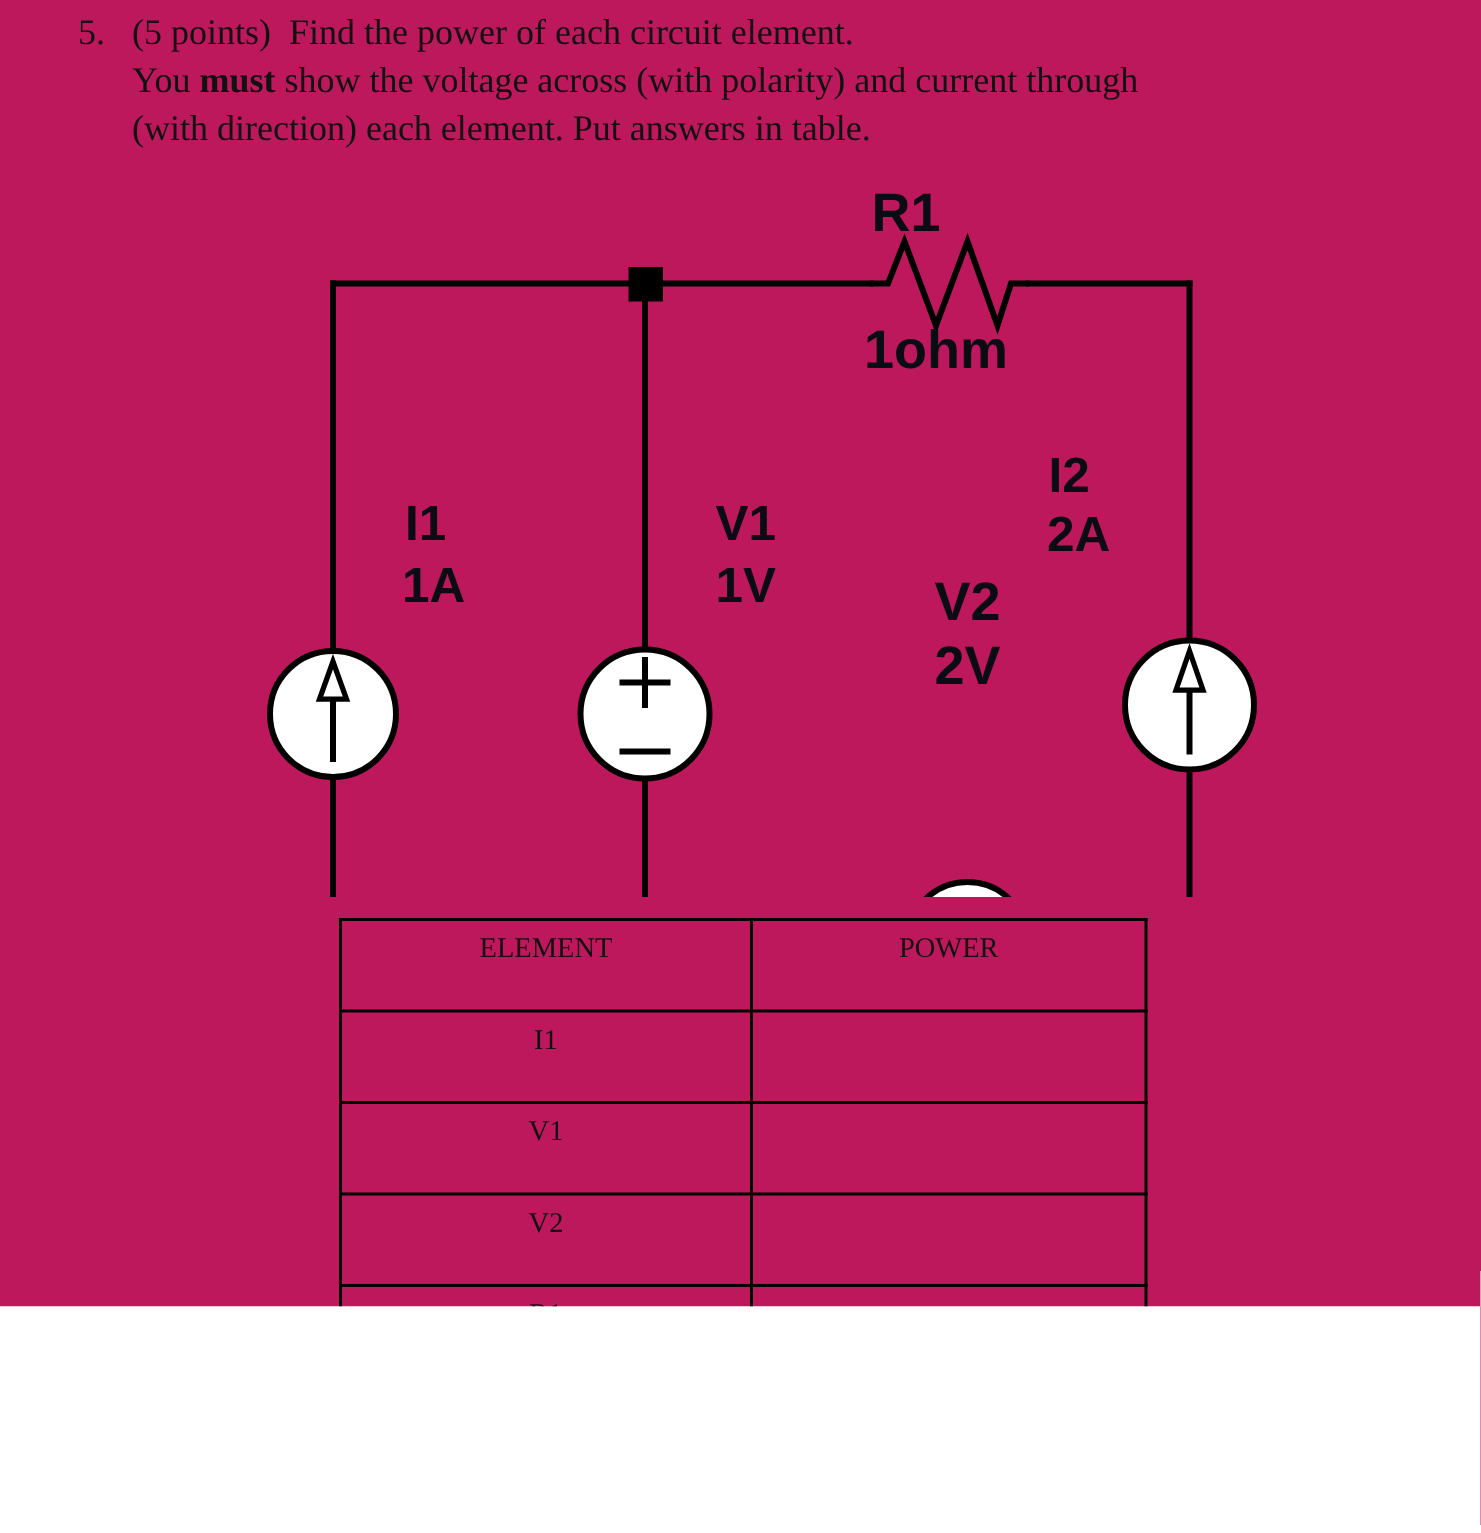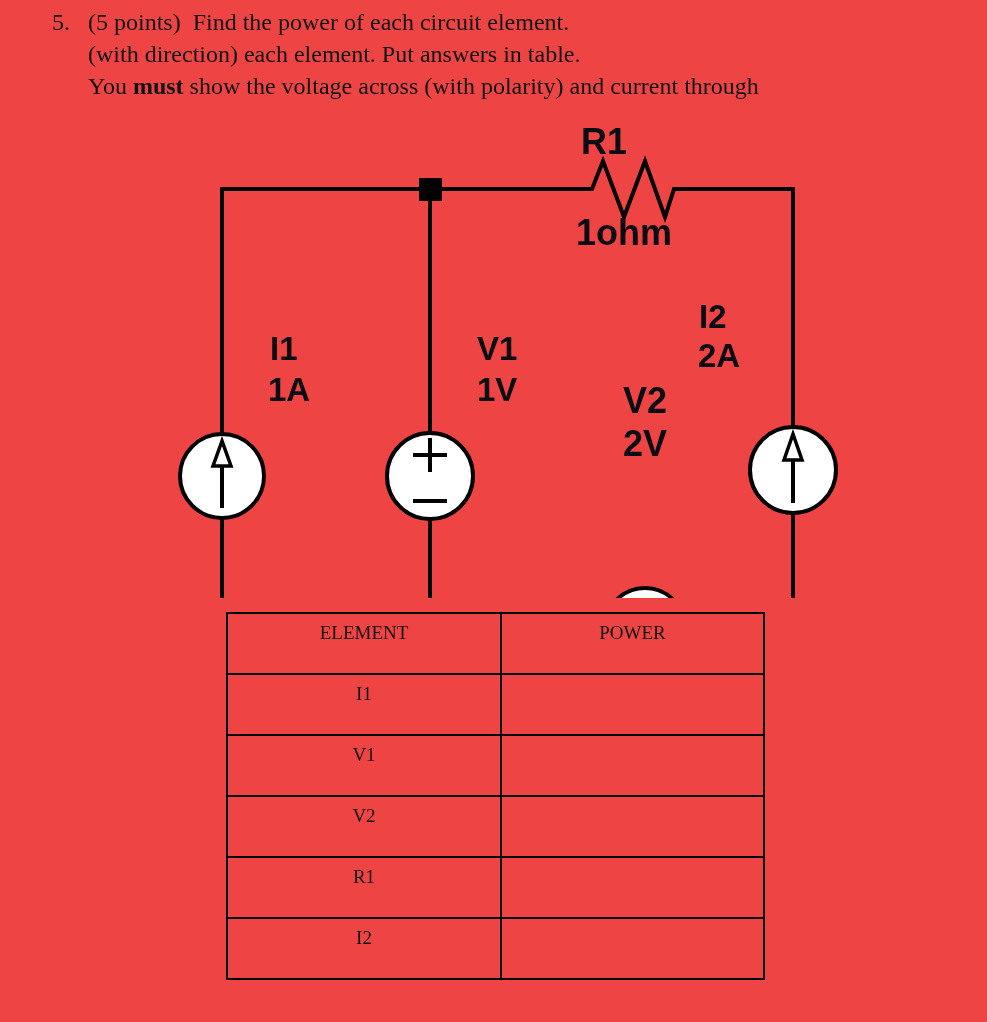--- a/index.html
+++ b/index.html
@@ -4,22 +4,22 @@
 <title>Circuit Power Problem</title>
 <style>
   html, body {
     margin: 0;
     padding: 0;
     background: #ffffff;
   }
   #page {
     position: relative;
     width: 987px;
-    height: 1022px;
-    background: #ef4444;
+    height: 871px;
+    background: #be185d;
     overflow: hidden;
     font-family: "Liberation Serif", serif;
   }
 
   
   #question {
     position: absolute;
     left: 52px;
     top: 6px;
     width: 860px;
@@ -94,22 +94,22 @@
   .col-element { width: 270px; }
   .col-power { width: 259px; }
 </style>
 </head>
 <body>
 
 <div id="page">
 
   <div id="question">
     <div class="q-line q-first"><span class="q-num">5.</span><span>(5 points)</span><span>  Find the power of each circuit element.</span></div>
+    <div class="q-line q-indent"><span>You </span><span class="q-bold">must</span><span> show the voltage across (with polarity) and current through</span></div>
     <div class="q-line q-indent">(with direction) each element. Put answers in table.</div>
-    <div class="q-line q-indent"><span>You </span><span class="q-bold">must</span><span> show the voltage across (with polarity) and current through</span></div>
   </div>
 
   <div id="circuit-wrap">
     <svg id="circuit-svg" width="987" height="480" viewBox="0 0 987 480" xmlns="http://www.w3.org/2000/svg">
 
       <path class="wire" d="M 222 71 L 430 71"></path>
 
       <path class="wire" d="M 430 71 L 580 71"></path>
 
       <path class="sym-stroke" d="M 580 71 L 592 71 L 603 43 L 624 99 L 645 43 L 665 99 L 674 71 L 686 71"></path>

